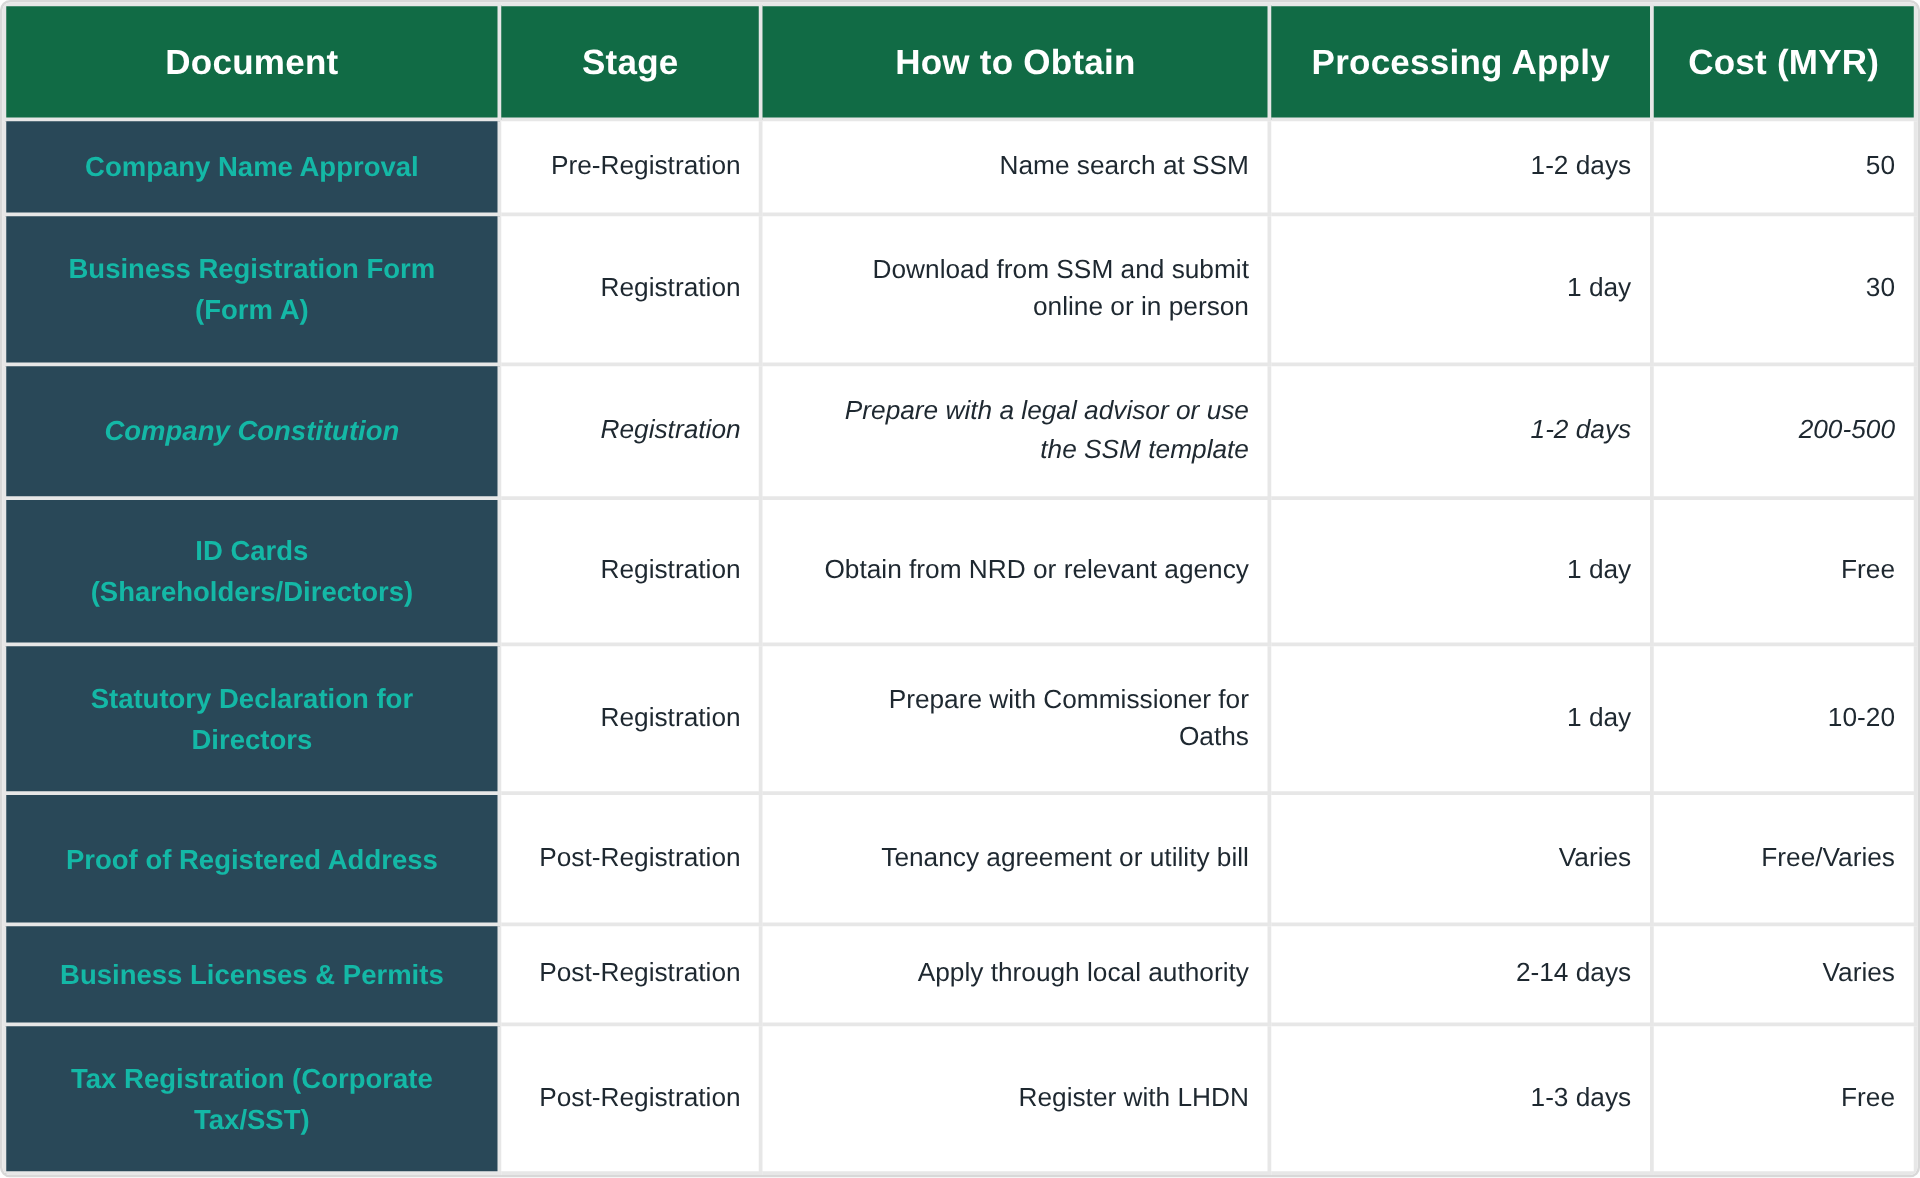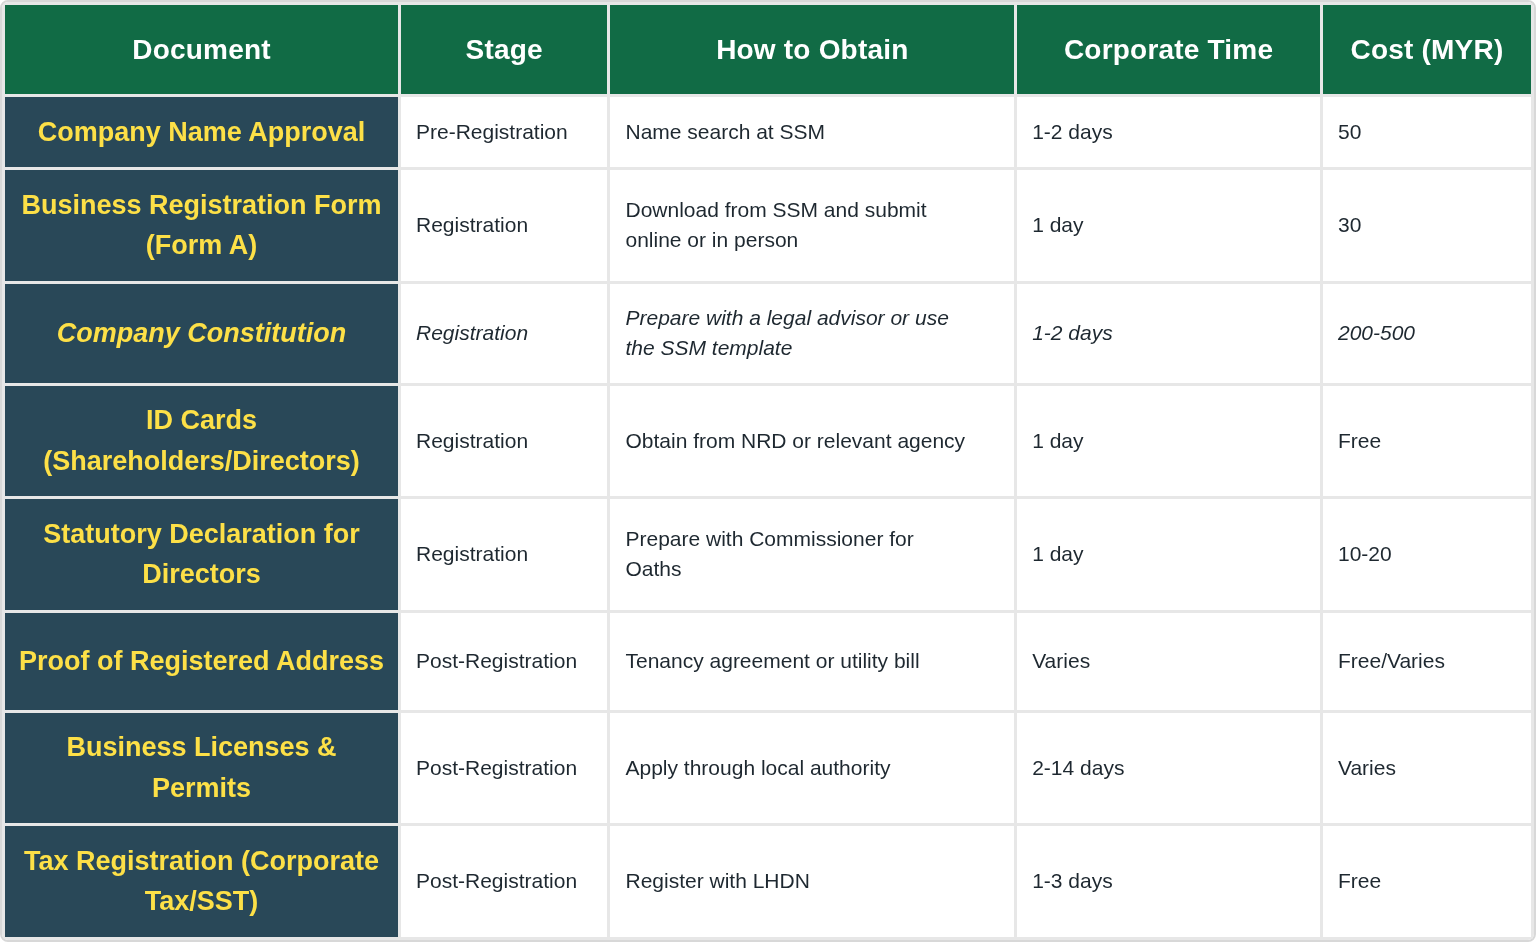--- a/index.html
+++ b/index.html
@@ -39,34 +39,34 @@
     background: #116b45;
     color: #ffffff;
     font-size: 28px;
     font-weight: bold;
     text-align: center;
     padding: 8px 10px;
     letter-spacing: 0.2px;
   }
   tbody th.doc-cell {
     background: #294858;
-    color: #fde047;
-    font-size: 27px;
+    color: #14b8a6;
+    font-size: 22px;
     font-weight: bold;
     text-align: center;
     padding: 10px 12px;
     line-height: 1.5;
     white-space: pre-line;
   }
   tbody td {
     background: #ffffff;
     color: #1e2830;
     font-size: 21px;
     font-weight: normal;
-    text-align: left;
+    text-align: right;
     padding: 10px 15px;
     line-height: 1.45;
     white-space: pre-line;
   }
   
   tr.rh-92h { height: 92px; }
   tr.rh-67  { height: 67px; }
   tr.rh-105 { height: 105px; }
   tr.rh-94  { height: 94px; font-style: italic; }
   tr.rh-103 { height: 103px; }
@@ -83,21 +83,21 @@
       <col class="c-stage">
       <col class="c-how">
       <col class="c-processing-time">
       <col class="c-cost">
     </colgroup>
     <thead>
       <tr class="rh-92h">
         <th>Document</th>
         <th>Stage</th>
         <th>How to Obtain</th>
-        <th>Corporate Time</th>
+        <th>Processing Apply</th>
         <th>Cost (MYR)</th>
       </tr>
     </thead>
     <tbody>
       <tr class="rh-67">
         <th class="doc-cell">Company Name Approval</th>
         <td>Pre-Registration</td>
         <td>Name search at SSM</td>
         <td>1-2 days</td>
         <td>50</td>

